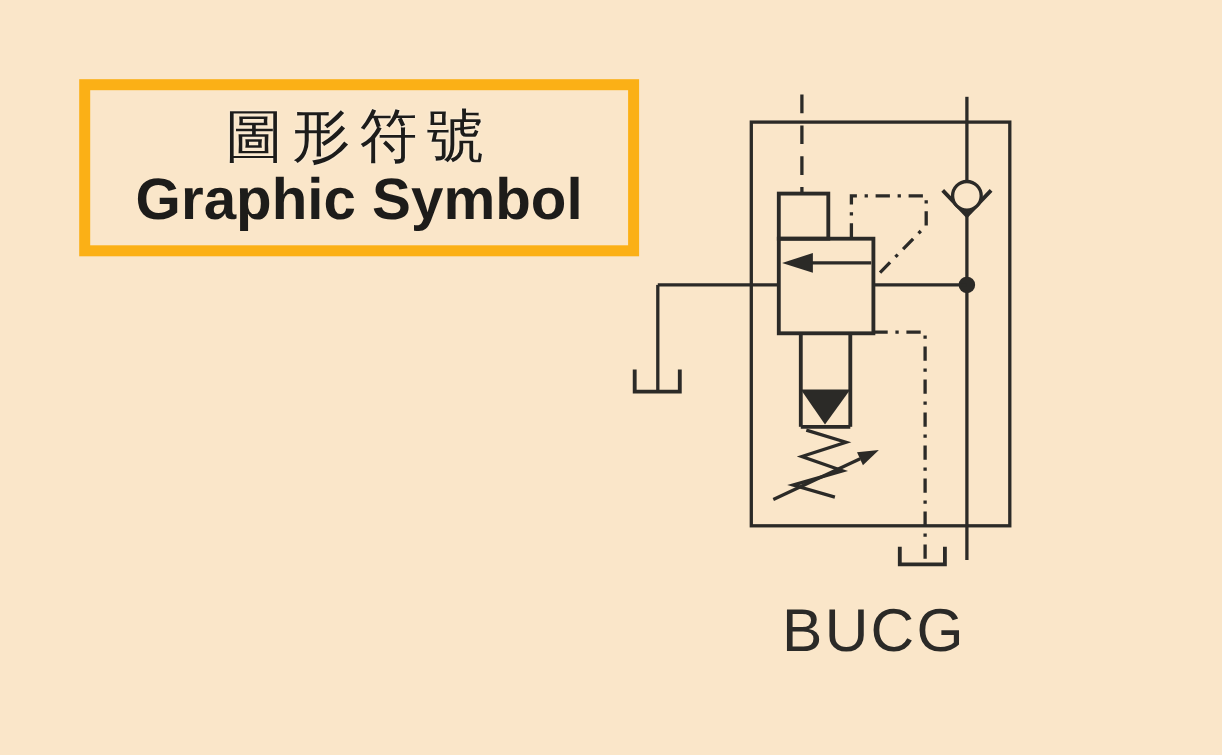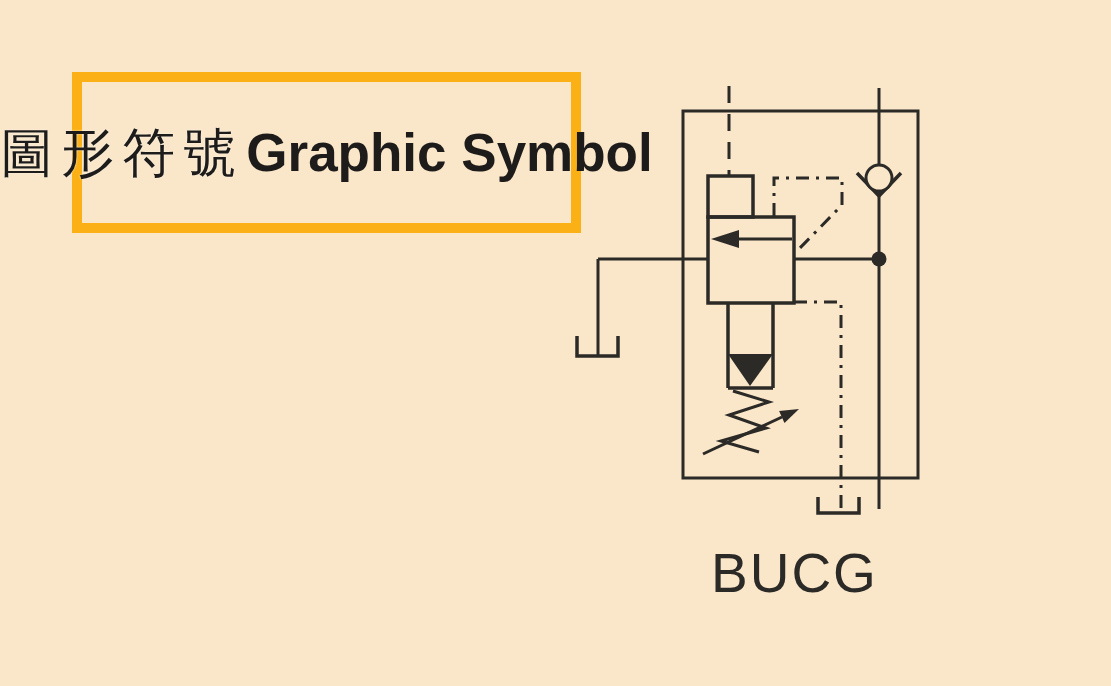--- a/index.html
+++ b/index.html
@@ -14,21 +14,21 @@
     background:var(--background);
     font-family:"Liberation Sans", sans-serif;
     position:relative;overflow:hidden;
   }
   .canvas{position:absolute;inset:0;}
   .title-box{
     position:absolute;left:72px;top:72px;
     width:509px;height:161px;
     border:10px solid var(--accent);
     box-sizing:border-box;
-    display:flex;align-items:center;justify-content:center;
+    display:flex;flex-direction:column;align-items:center;justify-content:center;
     gap:2px;
   }
   .title-zh{
     font-family:"DejaVu Serif","Liberation Serif",serif;
     font-size:53px;line-height:1.04;
     letter-spacing:8px;
     color:var(--text);
     text-shadow:0 0 2px #fff8ec;
     white-space:nowrap;
   }

